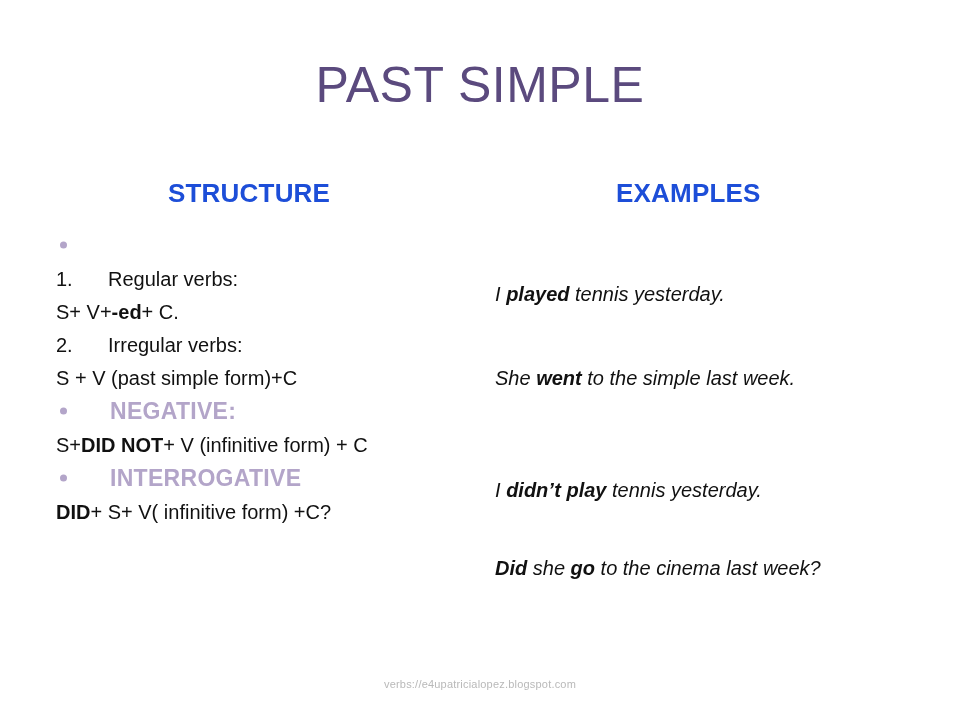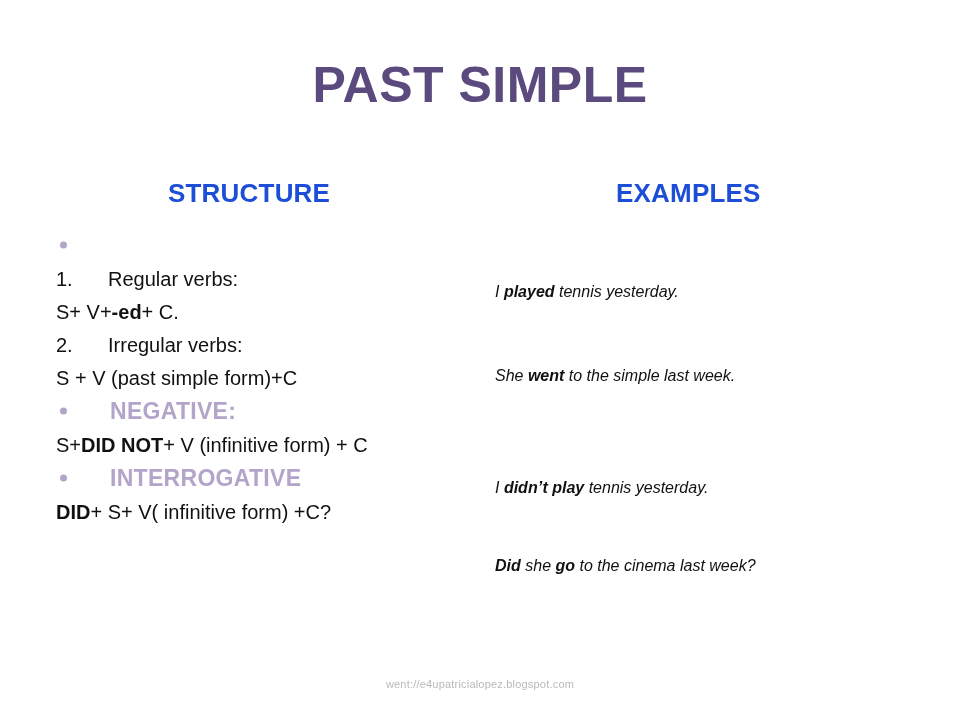--- a/index.html
+++ b/index.html
@@ -24,21 +24,21 @@
   }
 
   
   .slide-title {
     position: absolute;
     left: 0;
     top: 58px;
     width: 960px;
     text-align: center;
     font-size: 50px;
-    font-weight: 700;
+    font-weight: 400;
     letter-spacing: 0.5px;
     color: #5B4A7E;
     line-height: 1.1;
     white-space: nowrap;
   }
 
   
   .col-header {
     position: absolute;
     top: 178px;
@@ -115,21 +115,21 @@
   
   .examples-col {
     position: absolute;
     left: 495px;
     top: 228px;
     width: 450px;
   }
   .ex-line {
     position: absolute;
     left: 0;
-    font-size: 16px;
+    font-size: 20px;
     font-style: italic;
     line-height: 1.0;
     white-space: nowrap;
     color: #111111;
   }
   .ex-line b { font-weight: bold; font-style: italic; }
 
   .ex-1 { top: 56px; }
   .ex-2 { top: 140px; }
   .ex-3 { top: 252px; }
@@ -220,15 +220,15 @@
     <div class="ex-line ex-3">
       <span>I </span><b>didn’t play</b><span> tennis yesterday.</span>
     </div>
 
     <div class="ex-line ex-4">
       <b>Did</b><span> she </span><b>go</b><span> to the cinema last week?</span>
     </div>
 
   </div>
 
-  <div class="footer-url">went://e4upatricialopez.blogspot.com</div>
+  <div class="footer-url">verbs://e4upatricialopez.blogspot.com</div>
 
 </div>
 
 </body></html>

